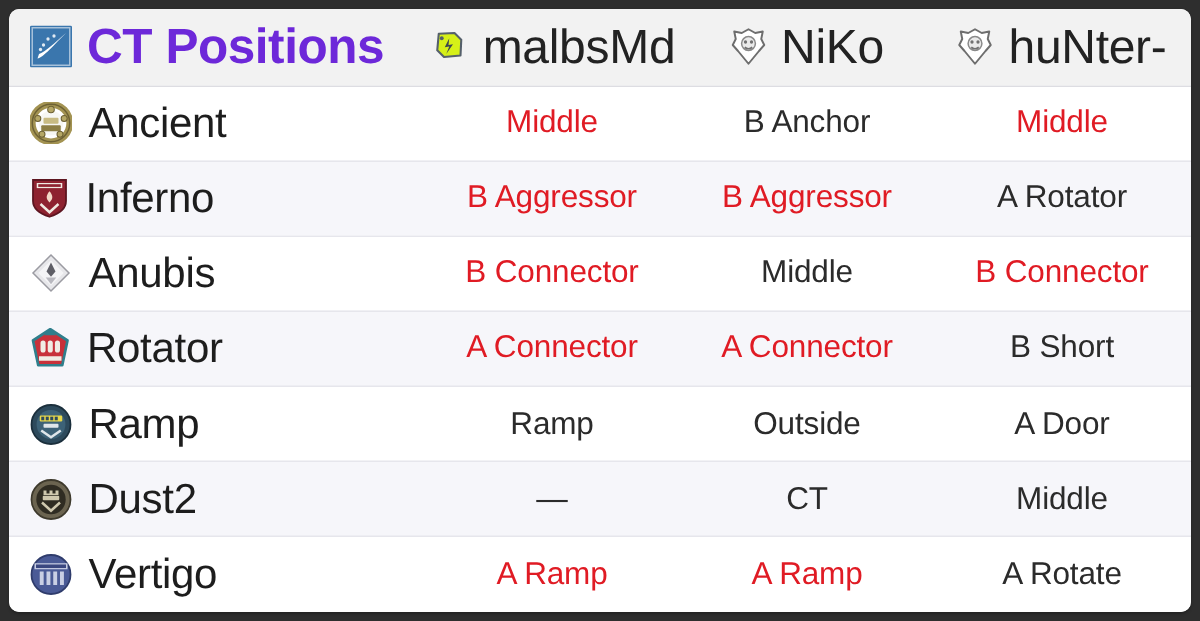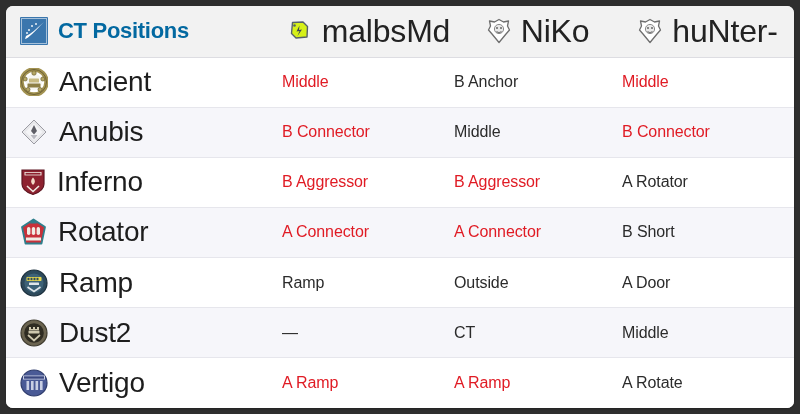--- a/index.html
+++ b/index.html
@@ -59,23 +59,23 @@
 
   .head-inner {
     display: flex;
     align-items: center;
     gap: 10px;
   }
 
   .head-inner.center { justify-content: center; }
 
   .title-text {
-    font-size: 22px;
+    font-size: 33px;
     font-weight: bold;
-    color: #0369a1;
+    color: #6d28d9;
     letter-spacing: -0.3px;
     white-space: nowrap;
   }
 
   .player-text {
     font-size: 32px;
     font-weight: 400;
     color: #222222;
     white-space: nowrap;
     letter-spacing: -0.2px;
@@ -106,22 +106,22 @@
 
   .map-label {
     font-size: 28px;
     color: #1d1d1d;
     letter-spacing: -0.2px;
     white-space: nowrap;
   }
   .map-label.bold { font-weight: bold; }
 
   td.val-cell {
-    text-align: left;
-    font-size: 16px;
+    text-align: center;
+    font-size: 21px;
     color: #2b2b2b;
     letter-spacing: -0.1px;
     white-space: nowrap;
   }
   td.val-cell.hl   { color: #e01b24; }
   td.val-cell.bold { font-weight: bold; color: #d4161d; }
 
   
   .icon {
     display: inline-block;
@@ -231,53 +231,53 @@
         </td>
         <td class="val-cell hl">Middle</td>
         <td class="val-cell">B Anchor</td>
         <td class="val-cell hl">Middle</td>
       </tr>
 
       <tr>
         <td class="map-cell">
           <div class="map-inner">
             <span class="icon">
-              <svg width="28" height="28" viewBox="0 0 28 28">
-                <path d="M14 2 L26 14 L14 26 L2 14 Z" fill="#e7e7ea" stroke="#9b9ba2" stroke-width="1"></path>
-                <path d="M14 5.5 L22.5 14 L14 22.5 L5.5 14 Z" fill="#f4f4f6"></path>
-                <path d="M14 7 L17 13 L14 16.5 L11 13 Z" fill="#5e5e66"></path>
-                <path d="M10.5 17 L17.5 17 L14 21.5 Z" fill="#b9b9c0"></path>
-              </svg>
-            </span>
-            <span class="map-label">Anubis</span>
-          </div>
-        </td>
-        <td class="val-cell hl">B Connector</td>
-        <td class="val-cell">Middle</td>
-        <td class="val-cell hl">B Connector</td>
-      </tr>
-
-      <tr>
-        <td class="map-cell">
-          <div class="map-inner">
-            <span class="icon">
               <svg width="26" height="28" viewBox="0 0 26 28">
                 <path d="M2 2 H24 V16 Q24 23 13 26.5 Q2 23 2 16 Z" fill="#8e2230" stroke="#5d1520" stroke-width="1.2"></path>
                 <rect x="4.5" y="4" width="17" height="3.4" fill="#f0eae2"></rect>
                 <rect x="5.5" y="4.8" width="15" height="1.8" fill="#8e2230"></rect>
                 <path d="M13 9.5 C15.5 12.5 15.5 14.5 13 17 C10.5 14.5 10.5 12.5 13 9.5 Z" fill="#f3d9c8"></path>
                 <path d="M7 18 L13 23.5 L19 18" fill="none" stroke="#f0eae2" stroke-width="1.6"></path>
               </svg>
             </span>
             <span class="map-label">Inferno</span>
           </div>
         </td>
         <td class="val-cell hl">B Aggressor</td>
         <td class="val-cell hl">B Aggressor</td>
         <td class="val-cell">A Rotator</td>
+      </tr>
+
+      <tr>
+        <td class="map-cell">
+          <div class="map-inner">
+            <span class="icon">
+              <svg width="28" height="28" viewBox="0 0 28 28">
+                <path d="M14 2 L26 14 L14 26 L2 14 Z" fill="#e7e7ea" stroke="#9b9ba2" stroke-width="1"></path>
+                <path d="M14 5.5 L22.5 14 L14 22.5 L5.5 14 Z" fill="#f4f4f6"></path>
+                <path d="M14 7 L17 13 L14 16.5 L11 13 Z" fill="#5e5e66"></path>
+                <path d="M10.5 17 L17.5 17 L14 21.5 Z" fill="#b9b9c0"></path>
+              </svg>
+            </span>
+            <span class="map-label">Anubis</span>
+          </div>
+        </td>
+        <td class="val-cell hl">B Connector</td>
+        <td class="val-cell">Middle</td>
+        <td class="val-cell hl">B Connector</td>
       </tr>
 
       <tr>
         <td class="map-cell">
           <div class="map-inner">
             <span class="icon">
               <svg width="27" height="28" viewBox="0 0 27 28">
                 <path d="M13.5 1.5 L25 9 L21.5 25.5 H5.5 L2 9 Z" fill="#c8313a" stroke="#2f7f8c" stroke-width="1.8" stroke-linejoin="round"></path>
                 <rect x="7" y="9" width="3.4" height="8" rx="1.7" fill="#f0ece4"></rect>
                 <rect x="11.8" y="9" width="3.4" height="8" rx="1.7" fill="#f0ece4"></rect>

